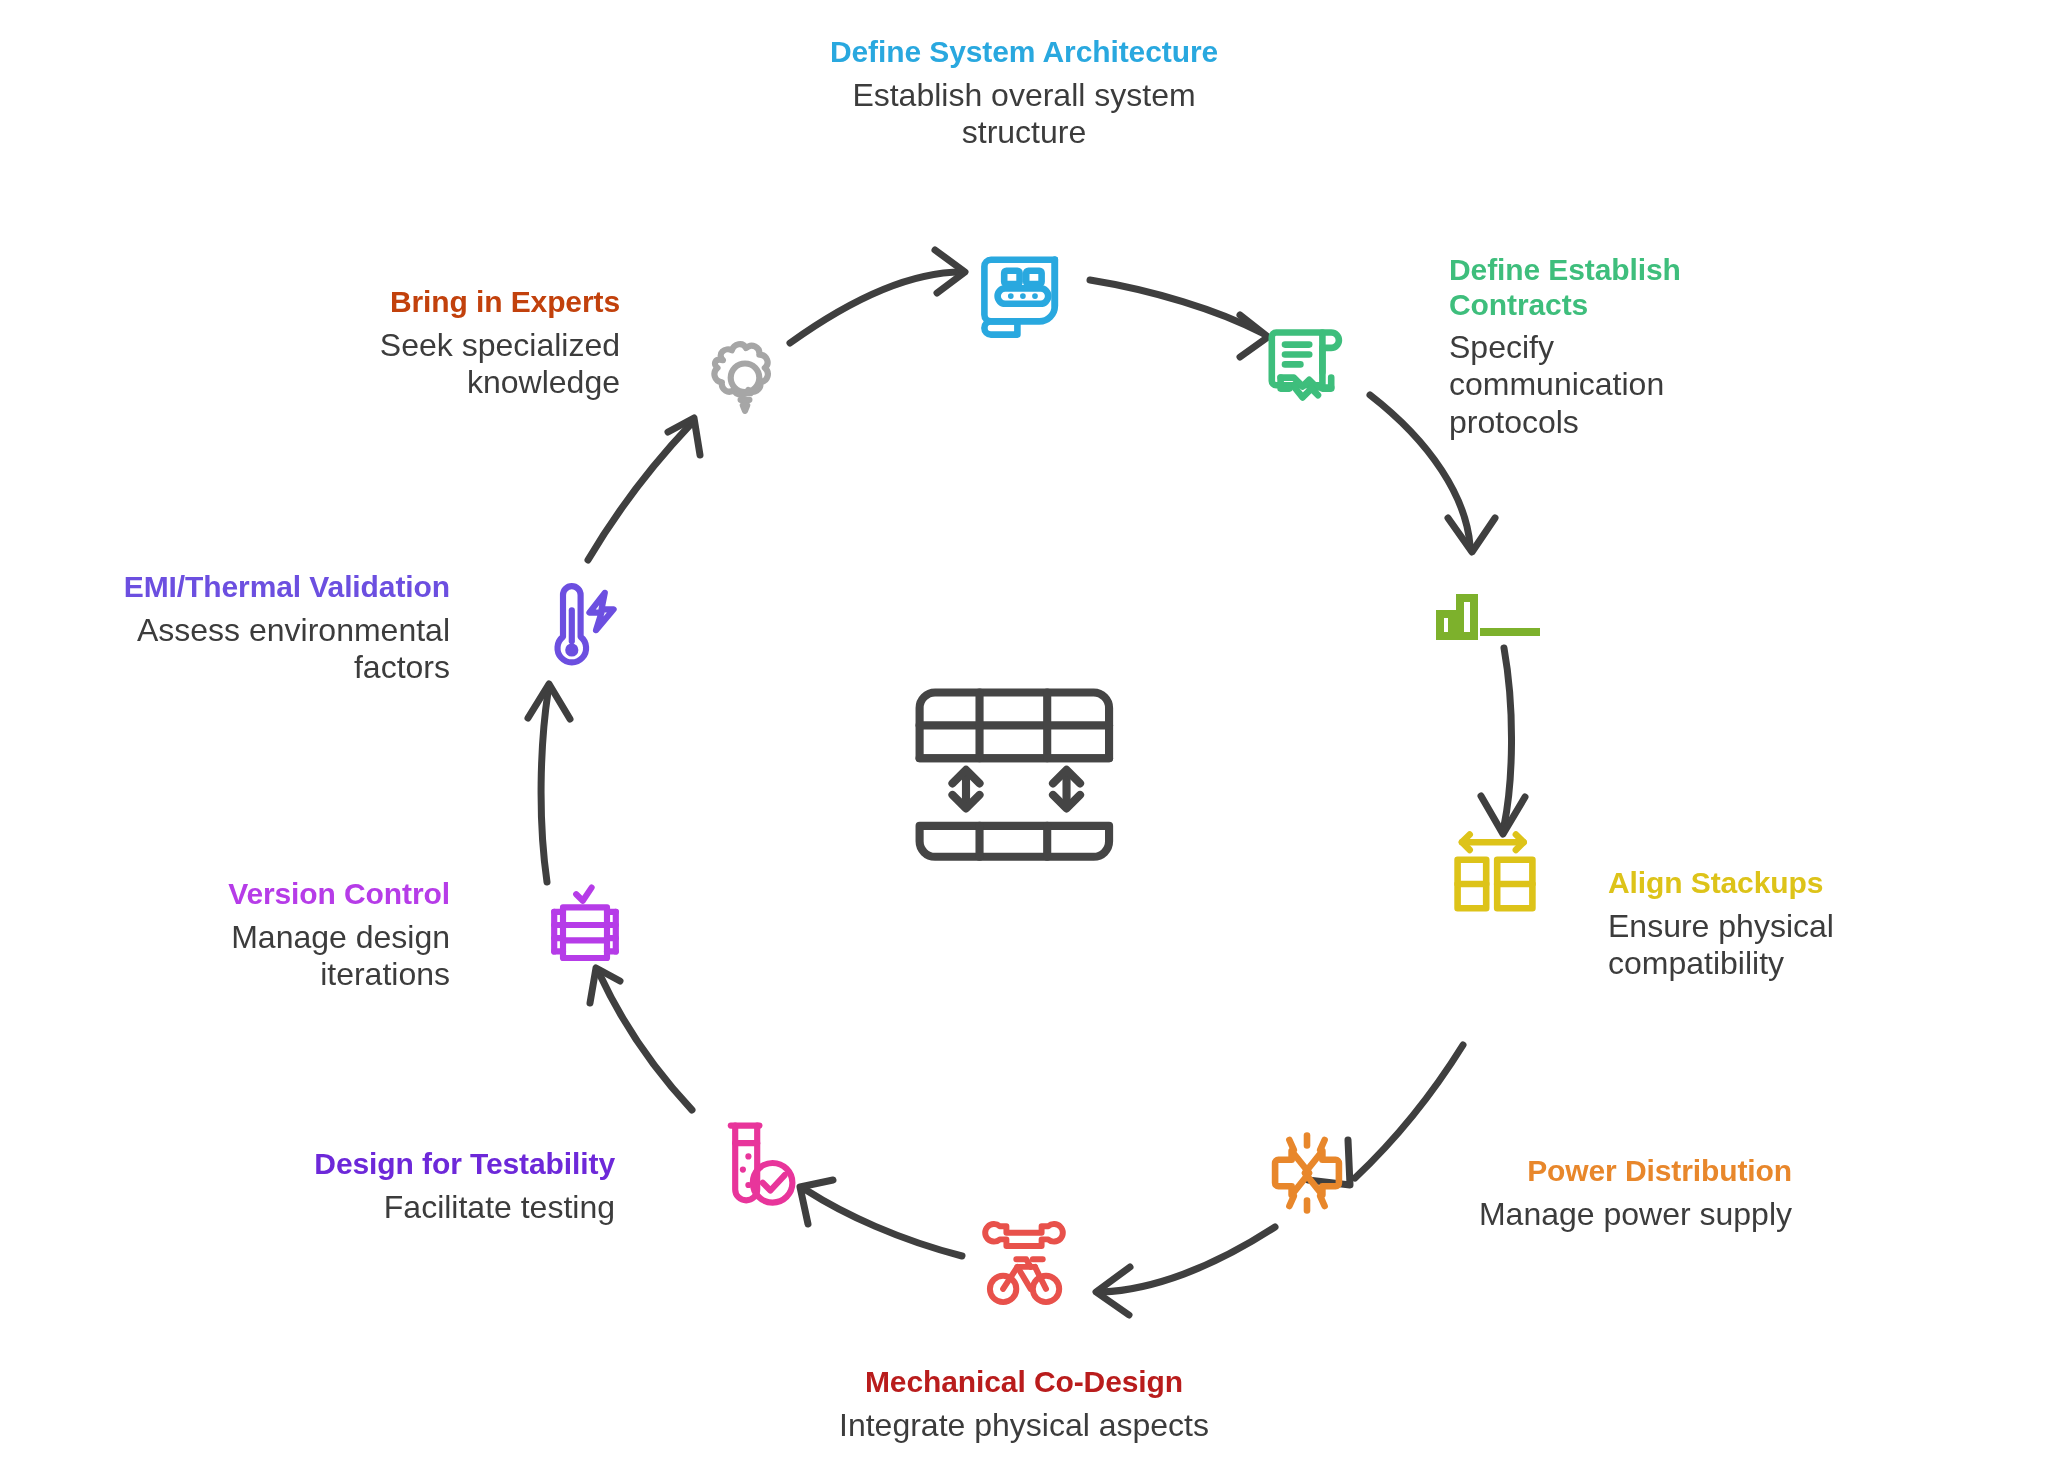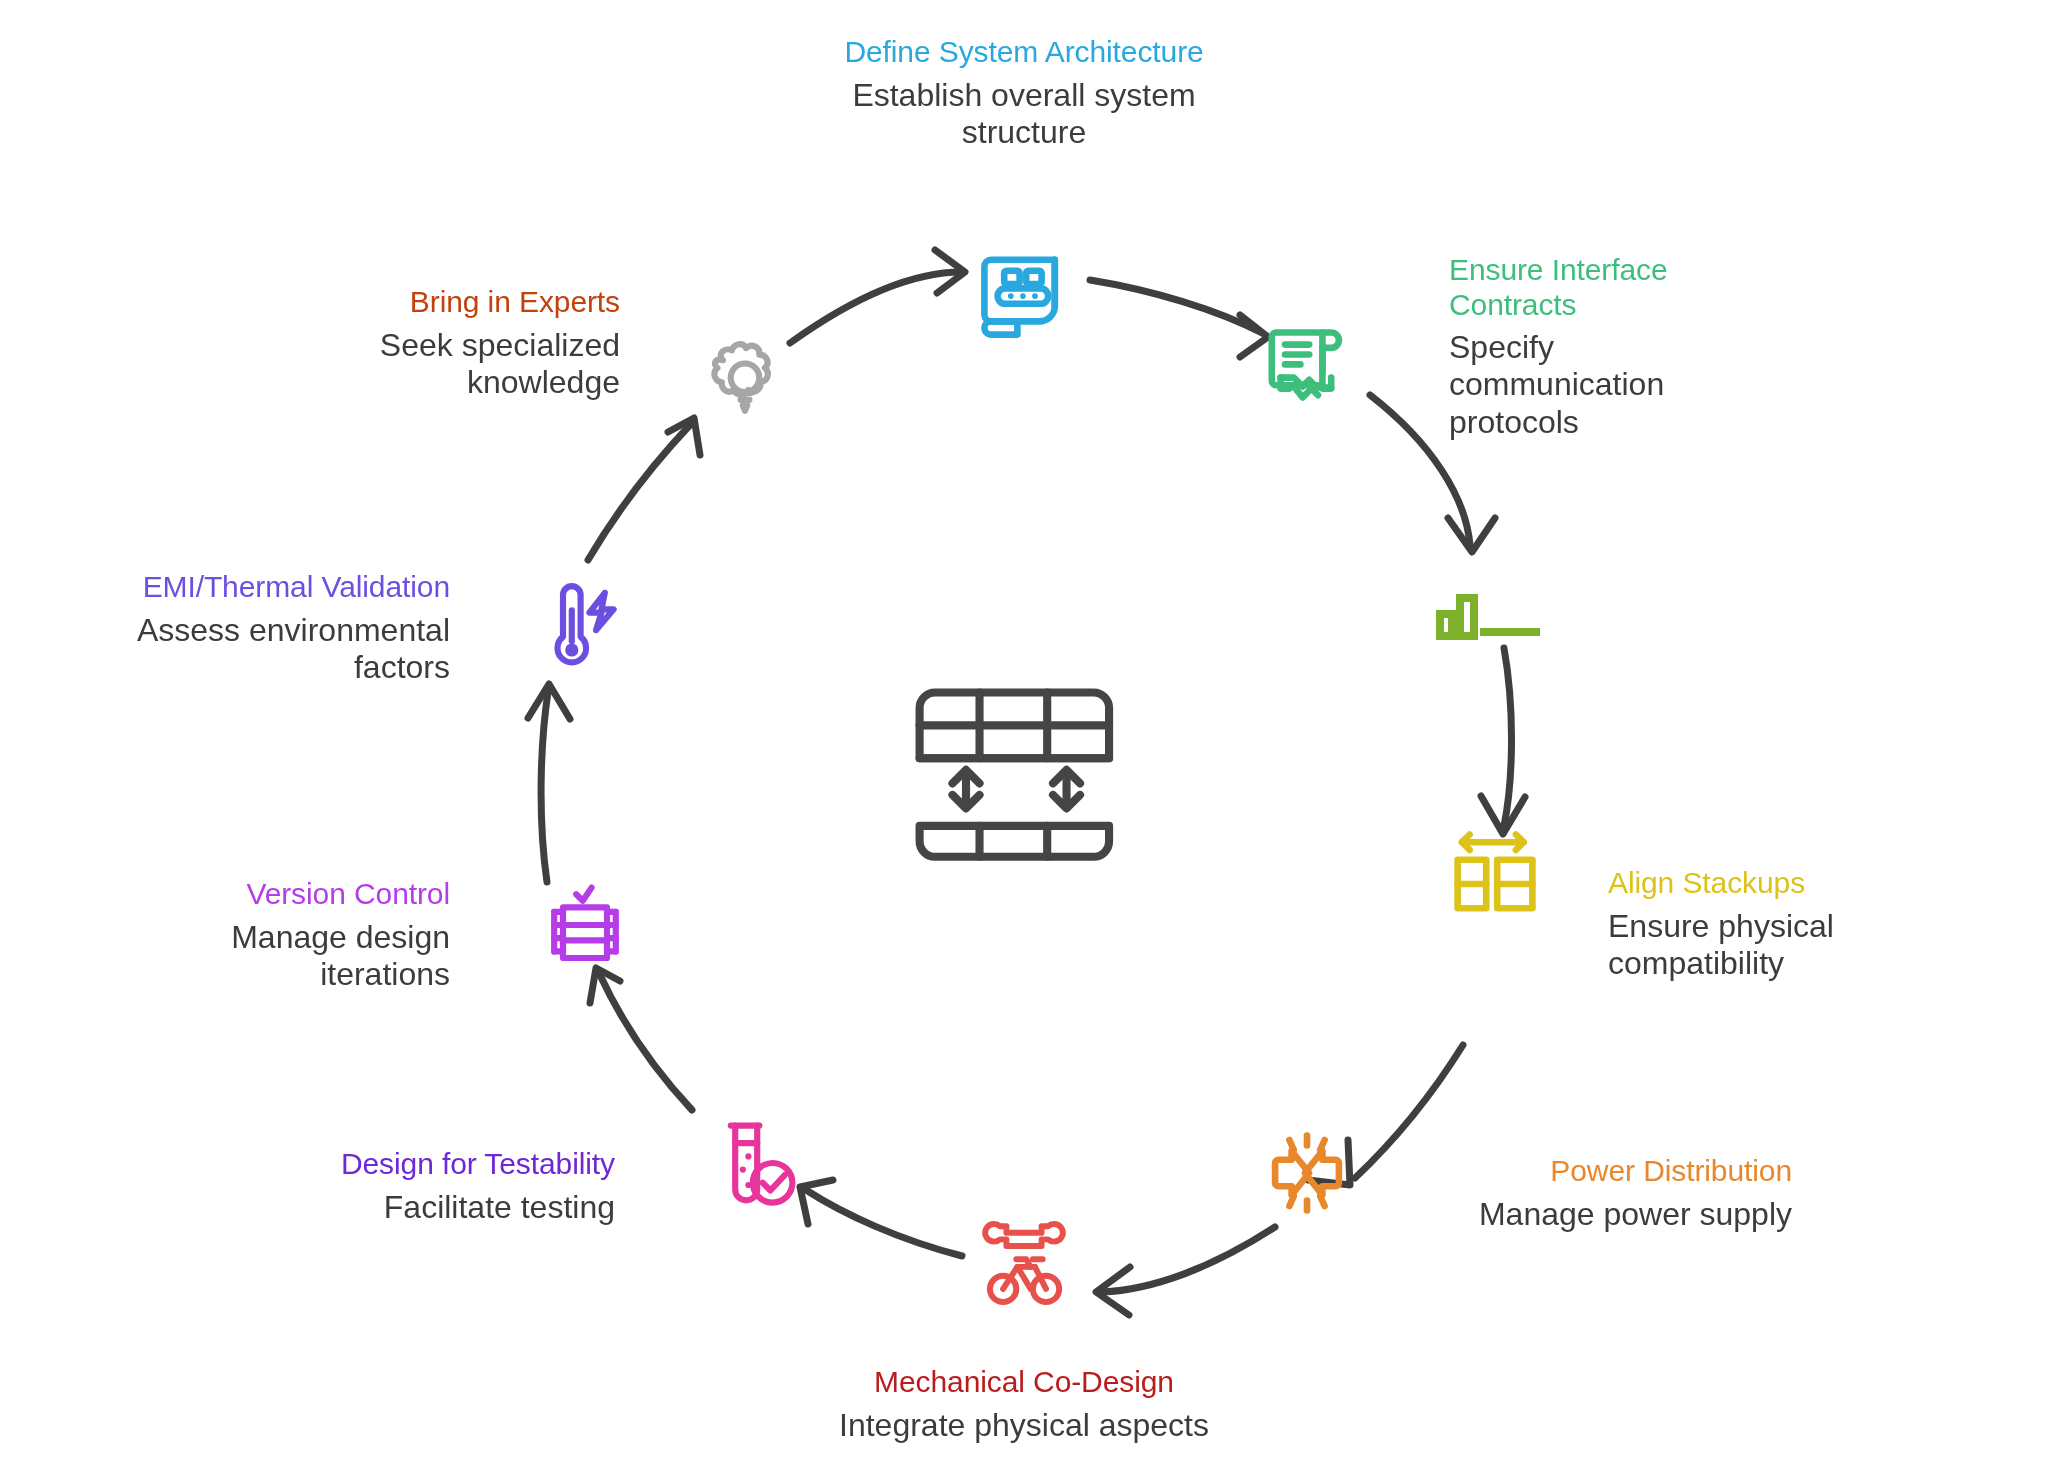--- a/index.html
+++ b/index.html
@@ -56,21 +56,21 @@
   }
   #center-icon svg { width: 100%; height: 100%; display: block; }
 
   
   .node-label {
     position: absolute;
     z-index: 4;
   }
   .node-title {
     font-size: 30px;
-    font-weight: 400;
+    font-weight: 700;
     line-height: 1.15;
     margin: 0 0 7px 0;
     letter-spacing: -0.1px;
   }
   .node-desc {
     font-size: 32px;
     font-weight: 400;
     line-height: 1.17;
     color: #3c3c3c;
     margin: 0;
@@ -298,21 +298,21 @@
       <path d="M48 73 l2 5 l2 -5"></path>
     </svg>
   </div>
 
   <div class="node-label align-center" style="left:824px; top:35px; width:400px;">
     <div class="node-title" style="color:#29A8DF;">Define System Architecture</div>
     <div class="node-desc">Establish overall system structure</div>
   </div>
 
   <div class="node-label align-left" style="left:1449px; top:253px; width:300px;">
-    <div class="node-title" style="color:#3EBE7C;">Ensure Interface Contracts</div>
+    <div class="node-title" style="color:#3EBE7C;">Define Establish Contracts</div>
     <div class="node-desc">Specify communication protocols</div>
   </div>
 
 
   <div class="node-label align-left" style="left:1608px; top:866px; width:300px;">
     <div class="node-title" style="color:#DDC319;">Align Stackups</div>
     <div class="node-desc">Ensure physical compatibility</div>
   </div>
 
   <div class="node-label align-left" style="left:1452px; top:1154px; width:340px;text-align:right;">

